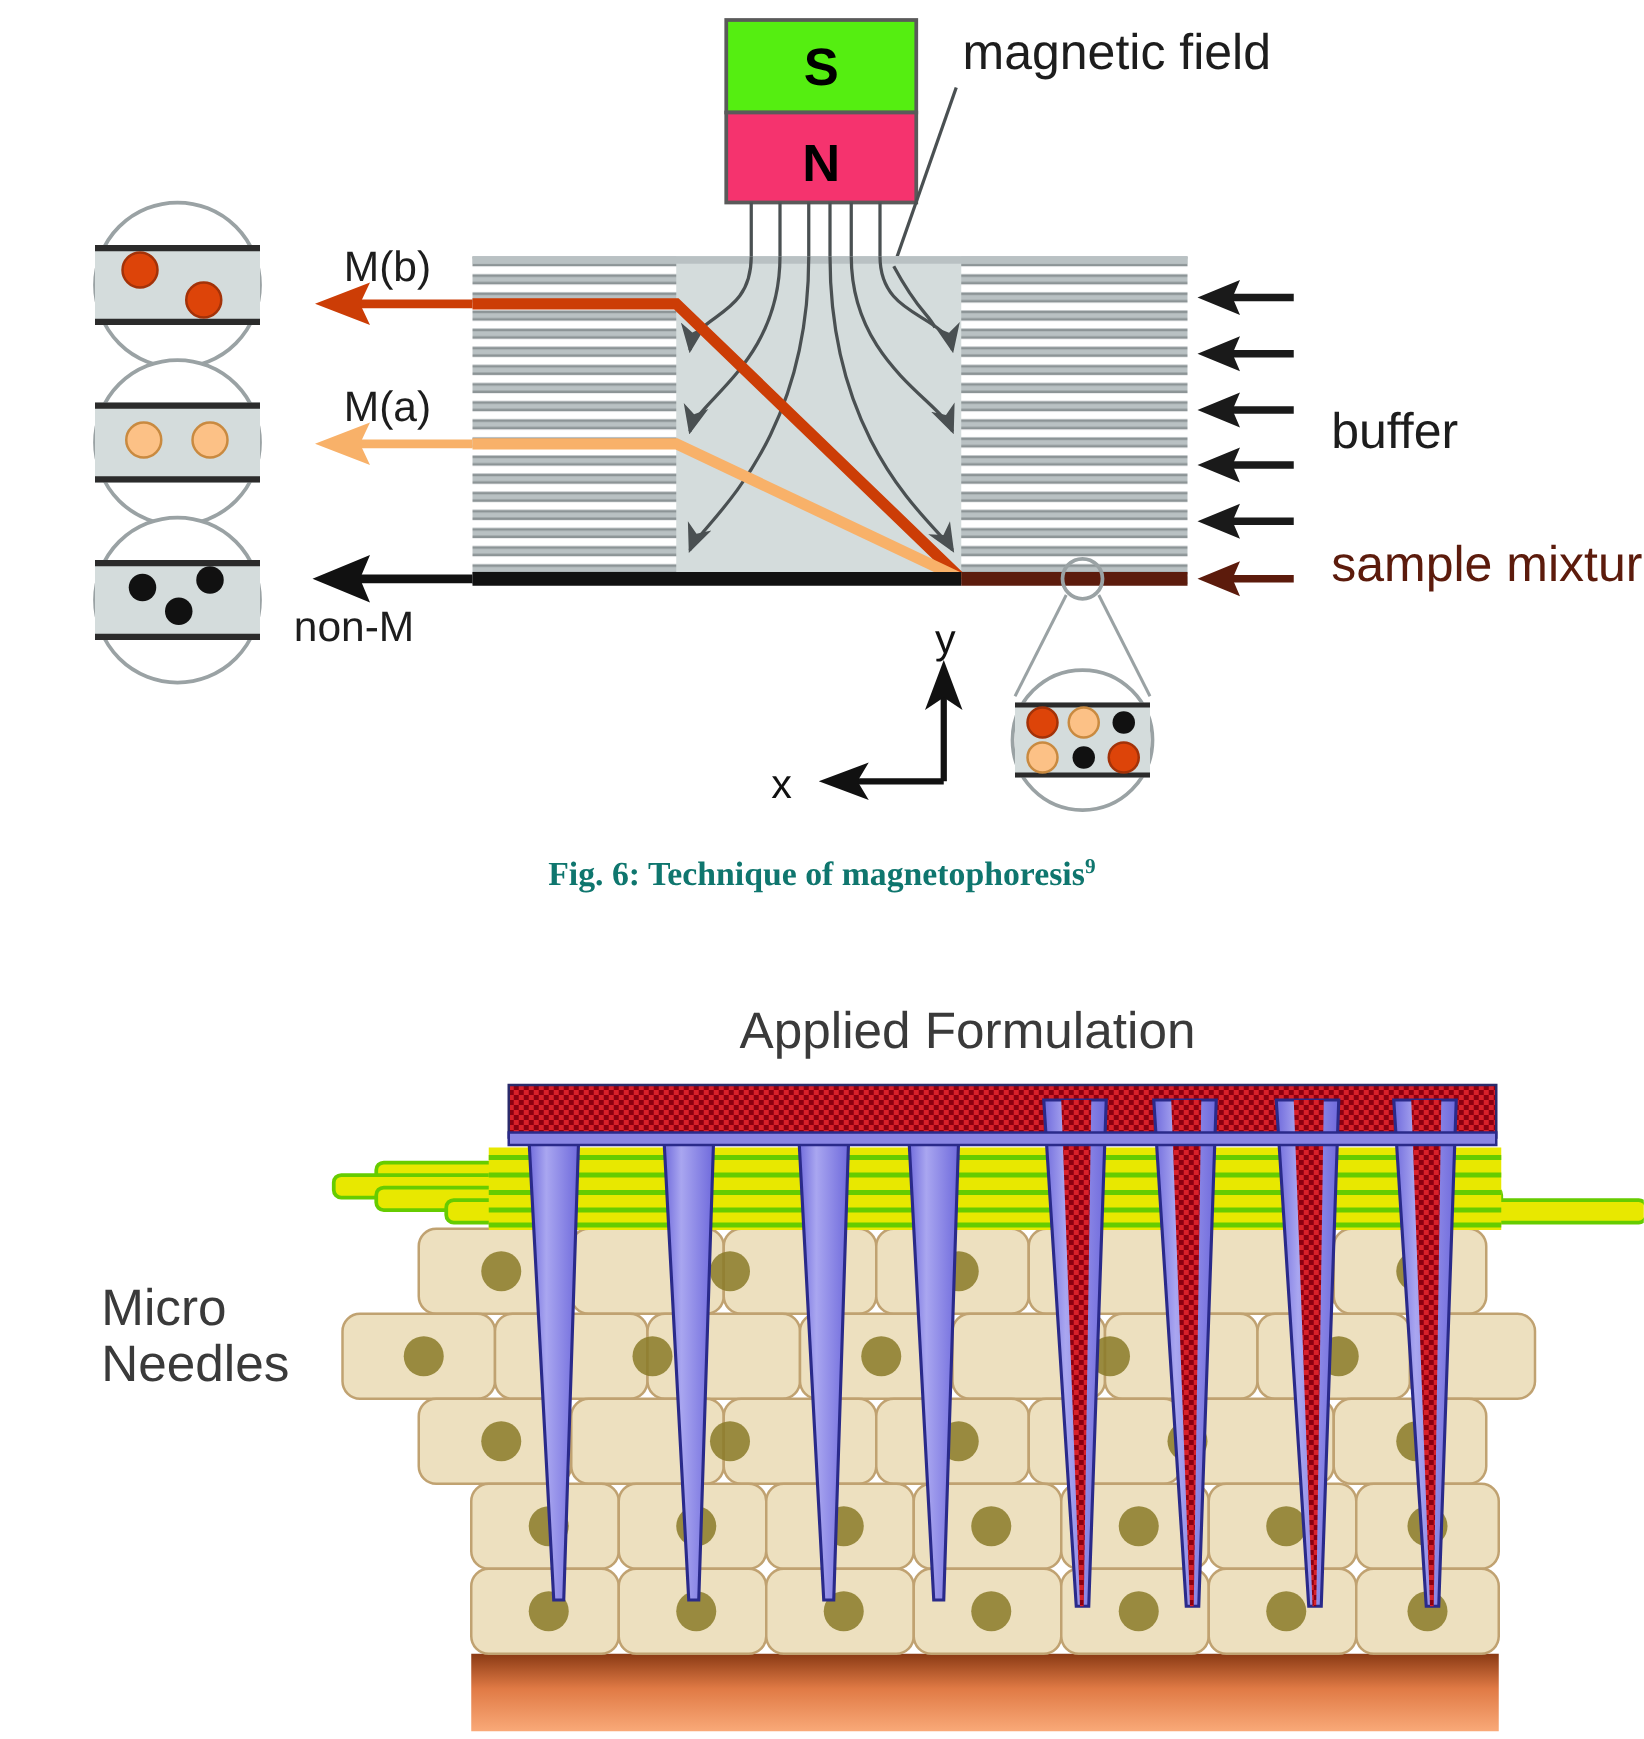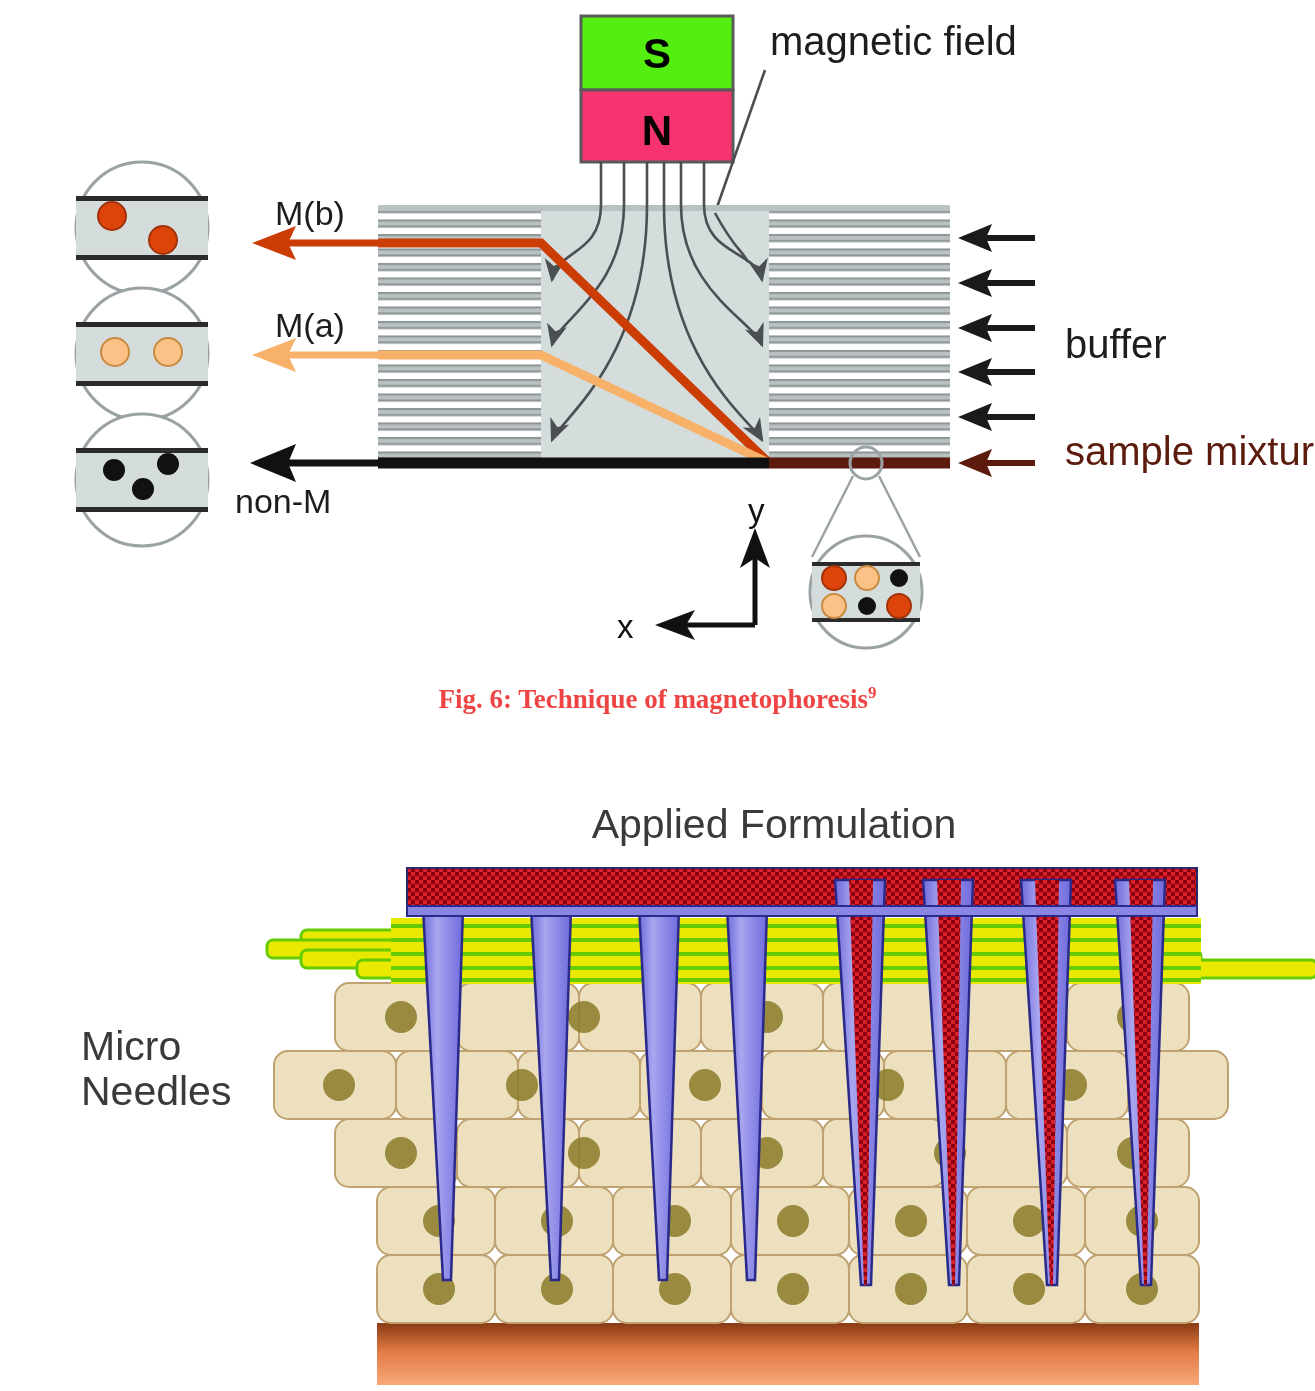--- a/index.html
+++ b/index.html
@@ -2,21 +2,21 @@
 <html><head>
 <meta charset="utf-8">
 <style>
   html,body{margin:0;padding:0;background:#ffffff;}
   body{width:1315px;height:1391px;position:relative;font-family:"Liberation Sans",sans-serif;overflow:hidden;}
   .fig{position:absolute;left:0;top:0;width:1315px;}
   #fig-magneto{height:740px;}
   #fig-microneedle{top:740px;height:651px;padding-left:39px;}
   svg{display:block;}
   .cap{position:absolute;left:0;width:1315px;text-align:center;
-       font-family:"Liberation Serif",serif;font-weight:bold;font-size:27px;color:#ef4444;}
+       font-family:"Liberation Serif",serif;font-weight:bold;font-size:27px;color:#0f766e;}
   .cap sup{font-size:17px;}
 </style>
 </head>
 <body>
 
 <div class="fig" id="fig-magneto">
 <svg width="1315" height="740" viewBox="0 0 1315 740" xmlns="http://www.w3.org/2000/svg">
   <defs>
 
     <pattern id="stripes" x="0" y="0" width="10" height="14.5" patternUnits="userSpaceOnUse">

